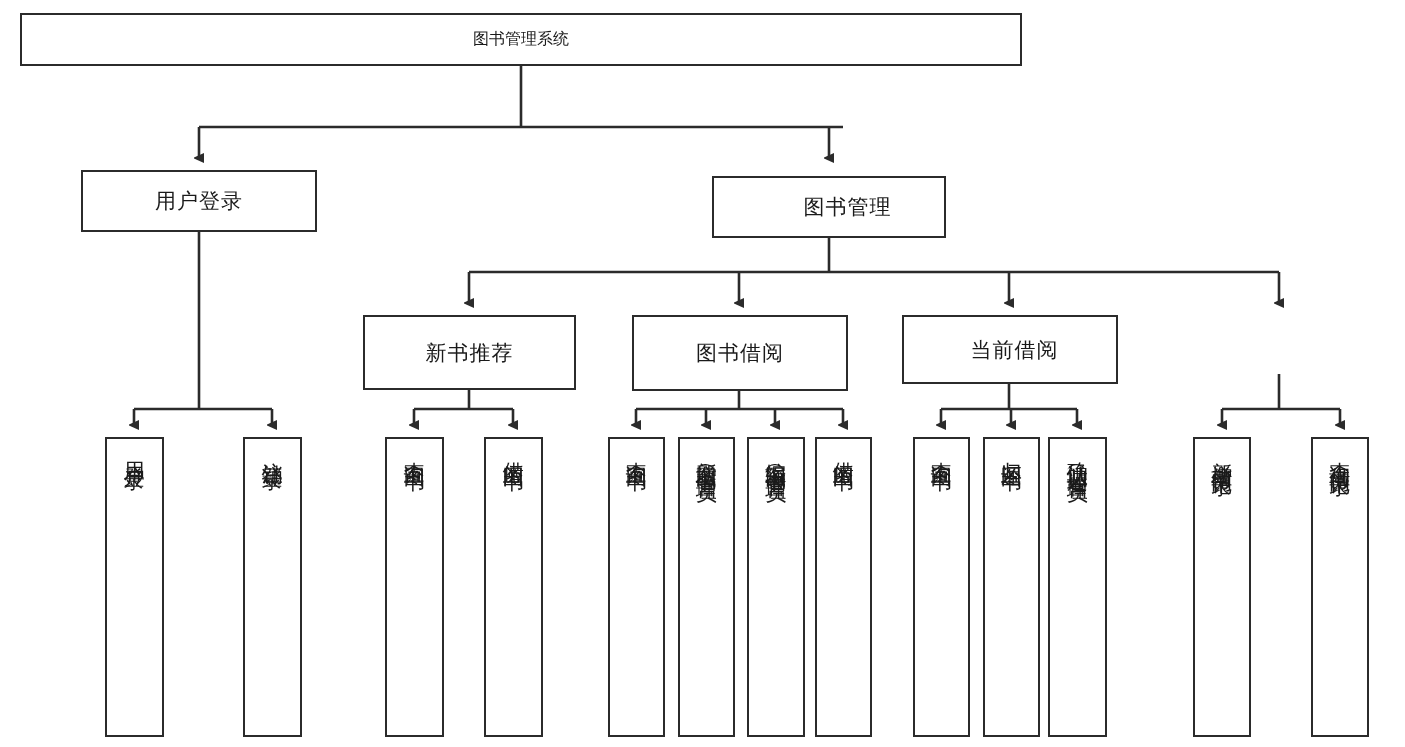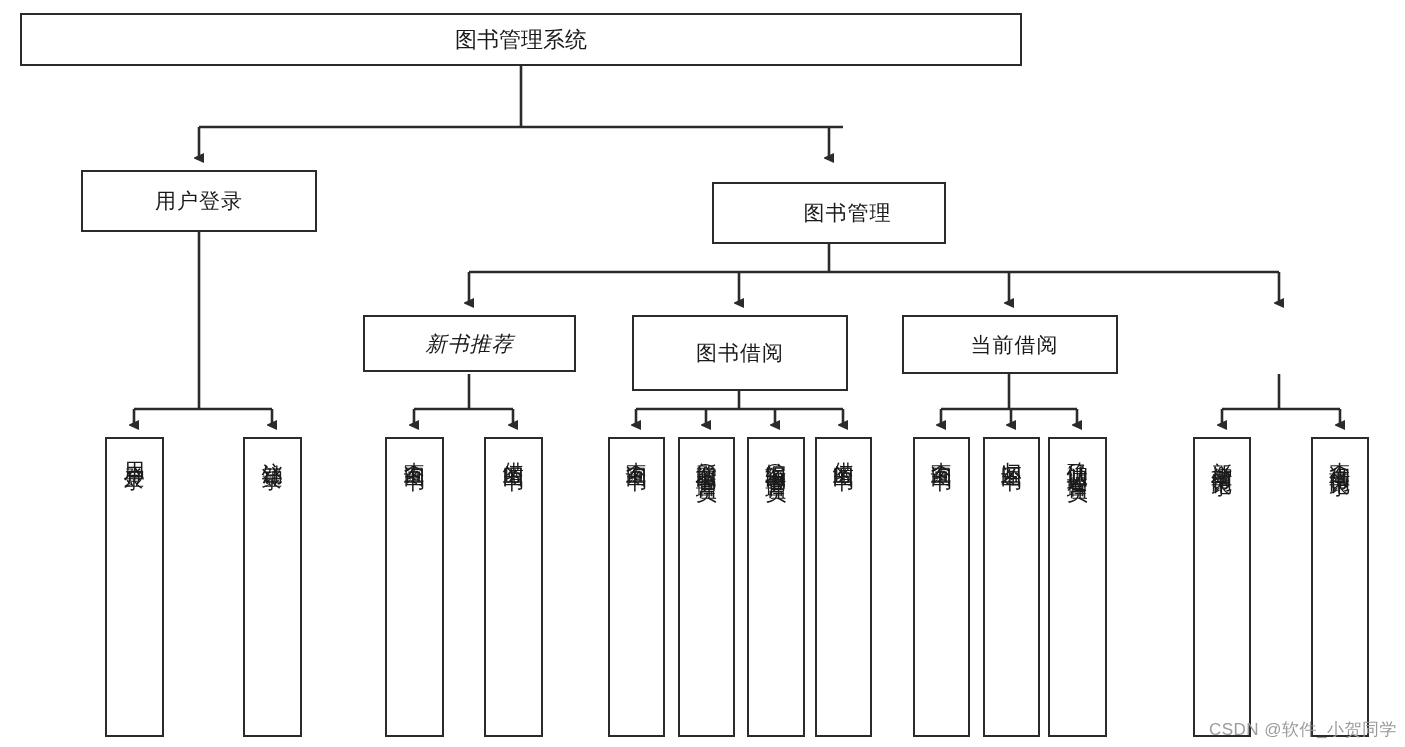--- a/index.html
+++ b/index.html
@@ -4,21 +4,21 @@
 <style>
   html,body{margin:0;padding:0;background:#ffffff;}
   body{width:1405px;height:747px;position:relative;overflow:hidden;
        font-family:"Liberation Sans","DejaVu Sans",sans-serif;color:#1a1a1a;}
   #canvas{position:absolute;left:0;top:0;width:1405px;height:747px;}
   svg#wires{position:absolute;left:0;top:0;width:1405px;height:747px;}
   .node{position:absolute;box-sizing:border-box;background:#ffffff;
         border:2px solid #2b2b2b;display:flex;align-items:center;
         justify-content:center;text-align:center;}
   .node.h{font-size:21px;letter-spacing:1px;}
-  .node.root{font-size:22px;}
+  .node.root{font-size:16px;}
   .node.leaf{font-size:21px;line-height:1.12;padding:6px 0;
              align-items:flex-start;}
   .vtext{writing-mode:vertical-rl;text-orientation:upright;
          letter-spacing:3px;white-space:pre;display:block;}
   .leaf-pad{padding-top:78px;}
   .leaf-pad2{padding-top:96px;}
   .leaf-pad6{padding-top:8px;}
   .leaf-pad7{padding-top:44px;}
   #watermark{position:absolute;right:8px;bottom:6px;font-size:17px;
              color:#9b9b9b;letter-spacing:.5px;white-space:nowrap;}
@@ -79,33 +79,33 @@
   </svg>
 
   <div class="node root" style="left:20px;top:13px;width:1002px;height:53px;">
     <span>图书管理系统</span>
   </div>
 
   <div class="node h" style="left:81px;top:170px;width:236px;height:62px;">
     <span>用户登录</span>
   </div>
 
-  <div class="node h" style="left:712px;top:182px;width:234px;height:62px;padding-left:37px;">
+  <div class="node h" style="left:712px;top:176px;width:234px;height:62px;padding-left:37px;">
     <span>图书管理</span>
   </div>
 
-  <div class="node h" style="left:363px;top:315px;width:213px;height:57px;font-style:italic;">
+  <div class="node h" style="left:363px;top:315px;width:213px;height:75px;">
     <span>新书推荐</span>
   </div>
 
   <div class="node h" style="left:632px;top:315px;width:216px;height:76px;">
     <span>图书借阅</span>
   </div>
 
-  <div class="node h" style="left:902px;top:315px;width:216px;height:59px;padding-left:9px;">
+  <div class="node h" style="left:902px;top:315px;width:216px;height:69px;padding-left:9px;">
     <span>当前借阅</span>
   </div>
 
 
   <div class="node leaf leaf-pad" style="left:105px;top:437px;width:59px;height:300px;">
     <span class="vtext">用户登录</span>
   </div>
 
   <div class="node leaf leaf-pad" style="left:243px;top:437px;width:59px;height:300px;">
     <span class="vtext">注销登录</span>
@@ -148,15 +148,14 @@
   </div>
 
   <div class="node leaf leaf-pad7" style="left:1193px;top:437px;width:58px;height:300px;">
     <span class="vtext">新增借阅记录</span>
   </div>
 
   <div class="node leaf leaf-pad7" style="left:1311px;top:437px;width:58px;height:300px;">
     <span class="vtext">查询借阅记录</span>
   </div>
 
-  <div id="watermark">CSDN @软件_小贺同学</div>
 
 </div>
 
 </body></html>

